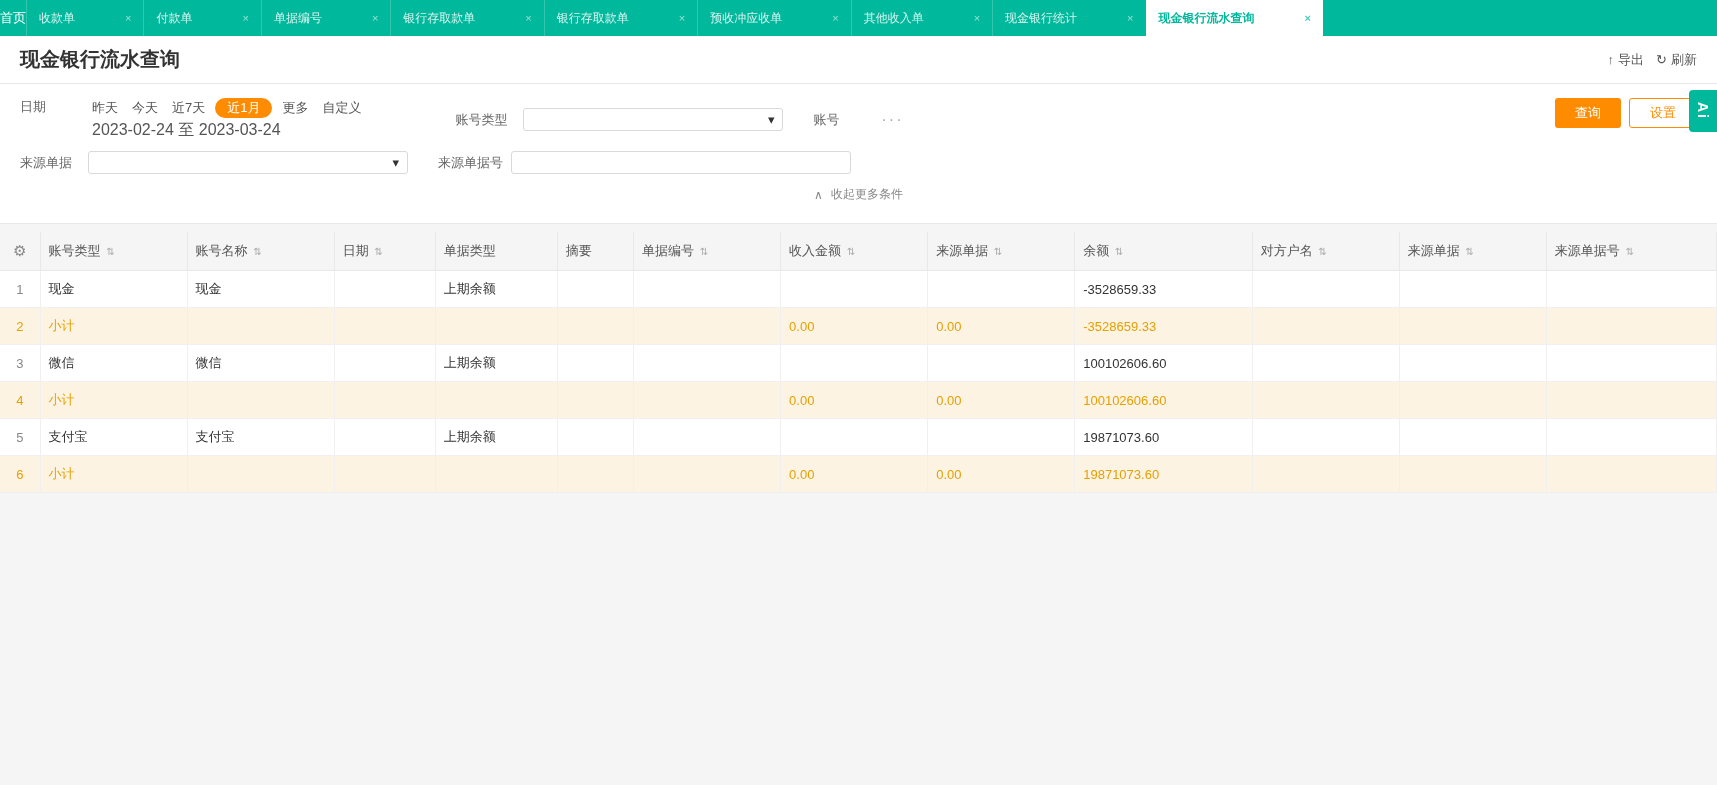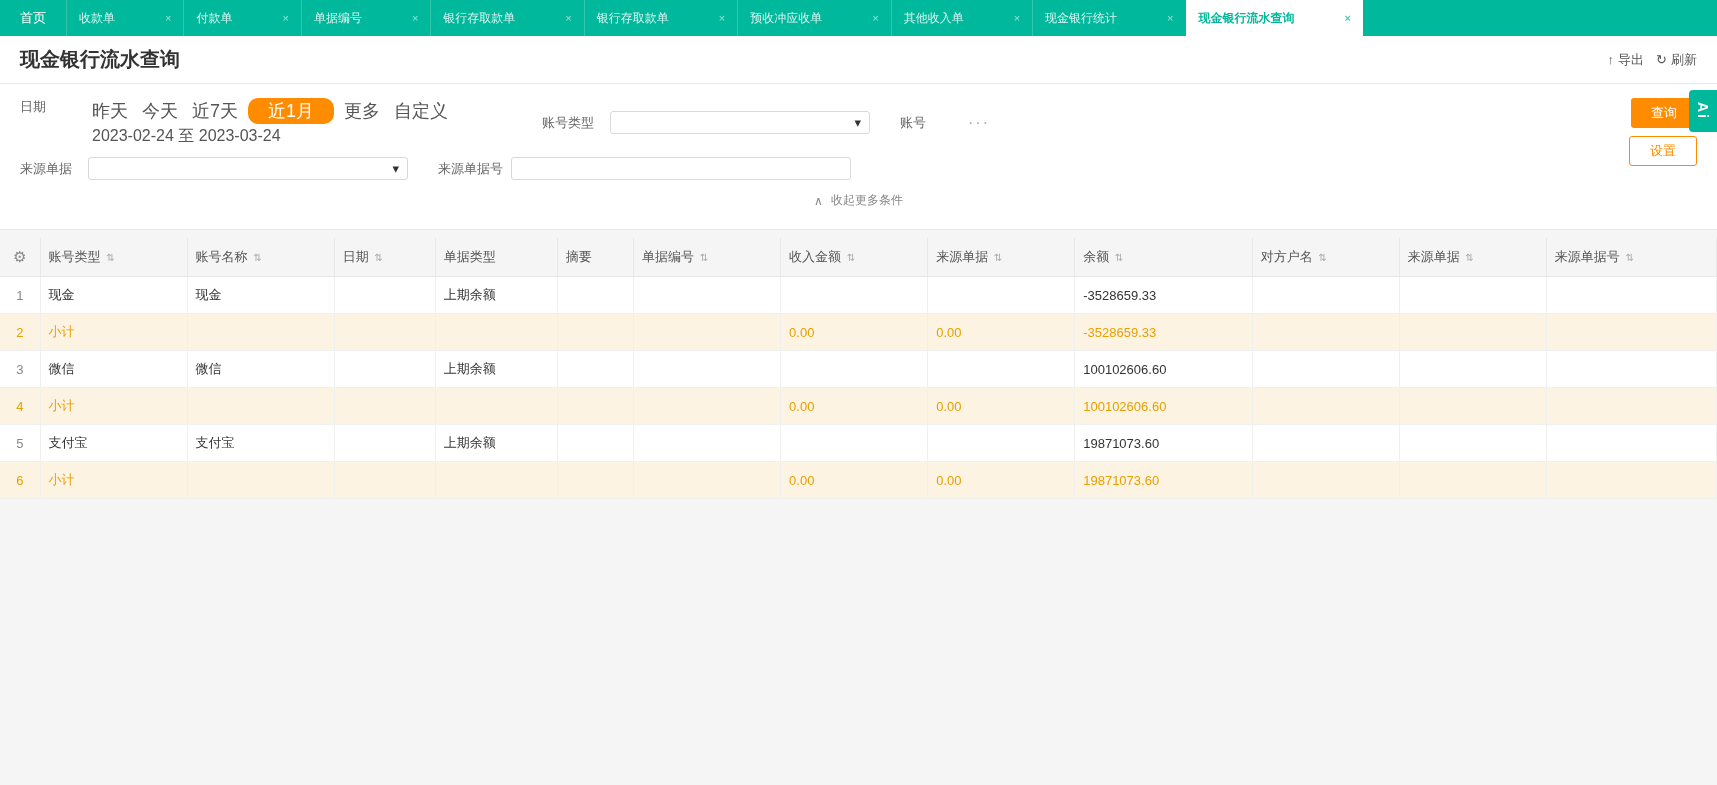--- a/index.html
+++ b/index.html
@@ -7,21 +7,21 @@
 
     
     .top-nav {
       display: flex;
       align-items: center;
       background: #00b89c;
       height: 36px;
       overflow: hidden;
     }
     .nav-home {
-      padding: 0 20px;
+      padding: 0 0;
       color: #fff;
       font-size: 13px;
       cursor: pointer;
       white-space: nowrap;
       height: 100%;
       display: flex;
       align-items: center;
     }
     .nav-tab {
       display: flex;
@@ -88,29 +88,29 @@
       white-space: nowrap;
       min-width: 60px;
     }
     .date-options {
       display: flex;
       align-items: center;
       gap: 6px;
     }
     .date-opt {
       color: #555;
-      font-size: 18px;
+      font-size: 13px;
       cursor: pointer;
       padding: 1px 4px;
     }
     .date-opt.active {
       background: #ff8c00;
       color: #fff;
       border-radius: 10px;
-      padding: 1px 20px;
+      padding: 1px 12px;
     }
     .date-range {
       color: #555;
       font-size: 16px;
       margin-left: 4px;
     }
     .filter-select {
       display: flex;
       align-items: center;
       border: 1px solid #d9d9d9;
@@ -324,21 +324,21 @@
             <span>▾</span>
           </div>
         </div>
         <div style="display:flex; align-items:center; gap:8px;">
           <span class="filter-label">来源单据号</span>
           <input class="filter-input" style="min-width: 340px;">
         </div>
       </div>
     </div>
 
-    <div style="display:flex; flex-direction:column; gap:8px; align-items:flex-end; padding-top:0;">
+    <div style="display:flex; flex-direction:row; gap:8px; align-items:flex-end; padding-top:0;">
       <button class="btn-query">查询</button>
       <button class="btn-setting">设置</button>
     </div>
   </div>
 
   <div class="collapse-bar">
     <span>∧</span>
     <span>收起更多条件</span>
   </div>
 </div>

